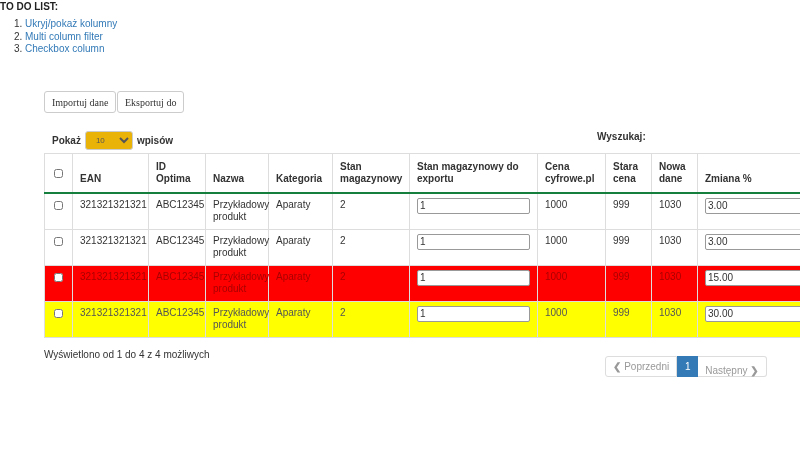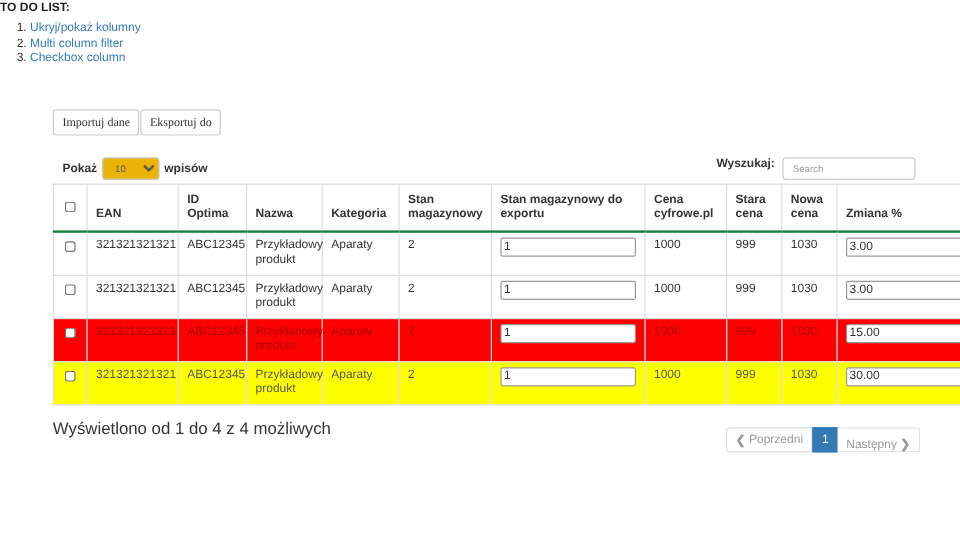--- a/index.html
+++ b/index.html
@@ -19,21 +19,21 @@
   th { font-weight: bold; color: #333; vertical-align: bottom; border-bottom: 2px solid #15803d; height: 39px; padding-bottom: 6px; }
   td { height: 36px; padding-top: 5px; }
   td.cb, th.cb { text-align: center; padding-left: 0; padding-right: 0; }
   th.cb { vertical-align: middle; padding-top: 10px; }
   input[type=checkbox] { width: 9px; height: 9px; margin: 0; }
   td.cb input { margin-top: 2px; }
   td input[type=text] { width: 100%; height: 16px; border: 1px solid #999; border-radius: 2px; font-size: 10px; padding: 0 2px; font-family: "Liberation Sans", sans-serif; color: #333; background: #fff; margin-top: 0px; }
   td.inp { padding-top: 4px; }
   tr.red td { background: #ff0000; color: #aa0000; }
   tr.yellow td { background: #ffff00; color: #555; }
-  .info { position: absolute; left: 44px; top: 349px; font-size: 14px; color: #333; }
+  .info { position: absolute; left: 44px; top: 349px; font-size: 10px; color: #333; }
   .pager { position: absolute; left: 605px; top: 356px; display: flex; height: 21px; font-size: 10px; }
   .pager .pg { border: 1px solid #ddd; padding: 0 7px; display: flex; align-items: center; color: #999; background: #fff; }
   .pager .pg.prev { border-radius: 3px 0 0 3px; }
   .pager .pg.next { border-radius: 0 3px 3px 0; border-left: none; align-items: flex-end; }
   .pager .pg.active { background: #337ab7; color: #fff; border-color: #337ab7; width: 21px; justify-content: center; padding: 0; }
   .chev { font-weight: bold; font-size: 10px; }
 </style>
 </head>
 <body>
 
@@ -50,21 +50,20 @@
 <div class="len">
   <span>Pokaż</span>
   <select>
     <option>10</option>
   </select>
   <span>wpisów</span>
 </div>
 
 <div class="search">
   <span>Wyszukaj:</span>
-  <input type="text" placeholder="Search" style="">
 </div>
 
 <table>
   <colgroup>
     <col style="width:28px">
       <col style="width:76px">
       <col style="width:57px">
       <col style="width:63px">
       <col style="width:64px">
     <col style="width:77px">
@@ -78,21 +77,21 @@
     <tr>
       <th class="cb"><input type="checkbox" style=""></th>
       <th>EAN</th>
       <th>ID Optima</th>
       <th>Nazwa</th>
       <th>Kategoria</th>
       <th>Stan magazynowy</th>
       <th>Stan magazynowy do exportu</th>
       <th>Cena cyfrowe.pl</th>
       <th>Stara cena</th>
-      <th>Nowa cena</th>
+      <th>Nowa dane</th>
       <th>Zmiana %</th>
     </tr>
   </thead>
   <tbody>
     <tr>
       <td class="cb"><input type="checkbox" style=""></td>
       <td>321321321321</td>
       <td>ABC12345</td>
       <td>Przykładowy produkt</td>
       <td>Aparaty</td>

